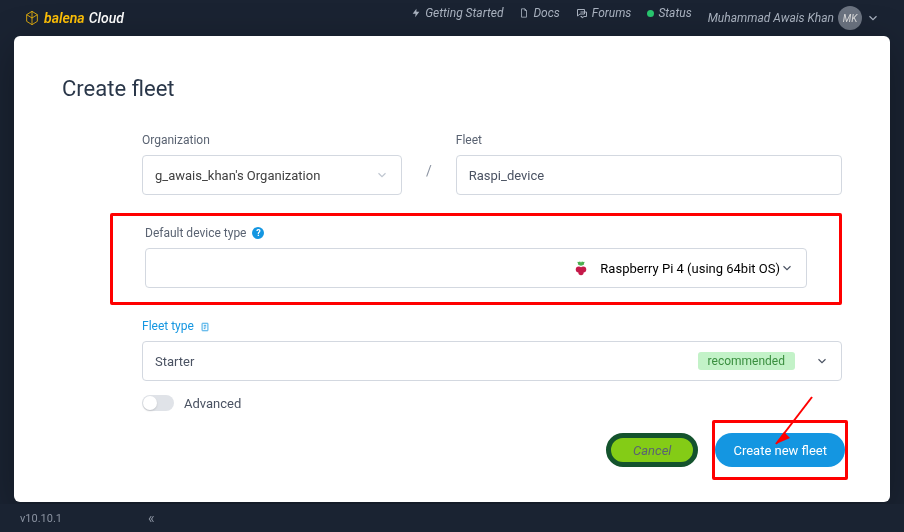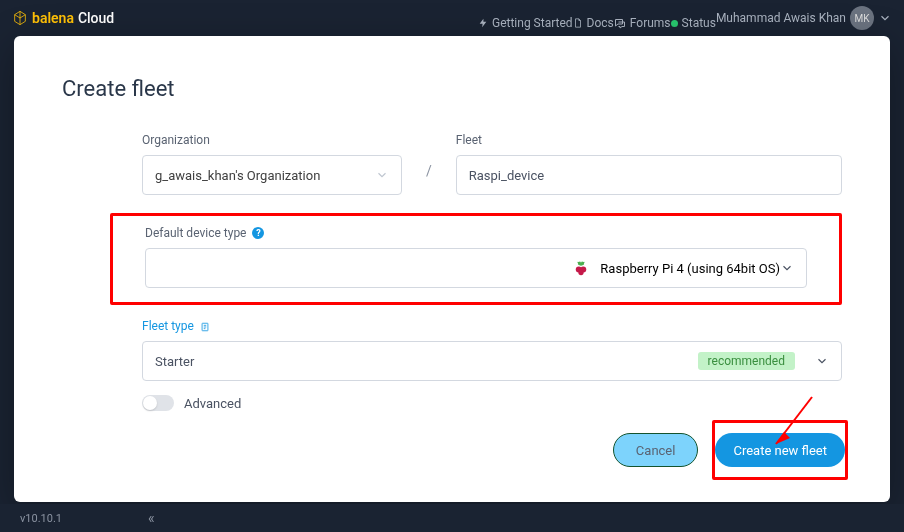--- a/index.html
+++ b/index.html
@@ -9,42 +9,43 @@
       width: 904px;
       height: 532px;
       overflow: hidden;
       position: relative;
     }
     .topbar {
       height: 36px;
       background: #1a2332;
       display: flex;
       align-items: center;
-      padding: 0 12px;
+      padding: 0 24px;
       color: #aab3c0;
       font-size: 12px;
+      font-style: italic;
     }
     .logo {
       display: flex;
       align-items: center;
       gap: 4px;
       color: #ffc107;
       font-weight: 600;
       font-size: 14px;
     }
     .logo-icon {
       width: 16px;
       height: 16px;
     }
     .logo-sub { color: #fff; font-weight: 500; }
     .topbar-right {
       margin-left: auto;
       display: flex;
-      align-items: flex-end;
-      gap: 0;
+      align-items: flex-start;
+      gap: 16px;
     }
     .nav-link {
       display: flex;
       align-items: center;
       gap: 4px;
       color: #aab3c0;
       font-size: 12px;
     }
     .status-dot {
       width: 7px;
@@ -201,23 +202,24 @@
       height: 34px;
       padding: 0 22px;
       border-radius: 18px;
       font-size: 13px;
       display: flex;
       align-items: center;
       justify-content: center;
       cursor: pointer;
     }
     .btn-cancel {
-      border: 1px solid #14532d;
-      background: #7dd3fc;
+      border: 5px solid #14532d;
+      background: #84cc16;
       color: #5a6372;
+      font-style: italic;
     }
     .btn-primary {
       background: #1496e1;
       color: #fff;
       border: none;
       padding: 0 18px;
     }
     .footer-highlight {
       border: 3px solid #ff0000;
       padding: 10px 0;

